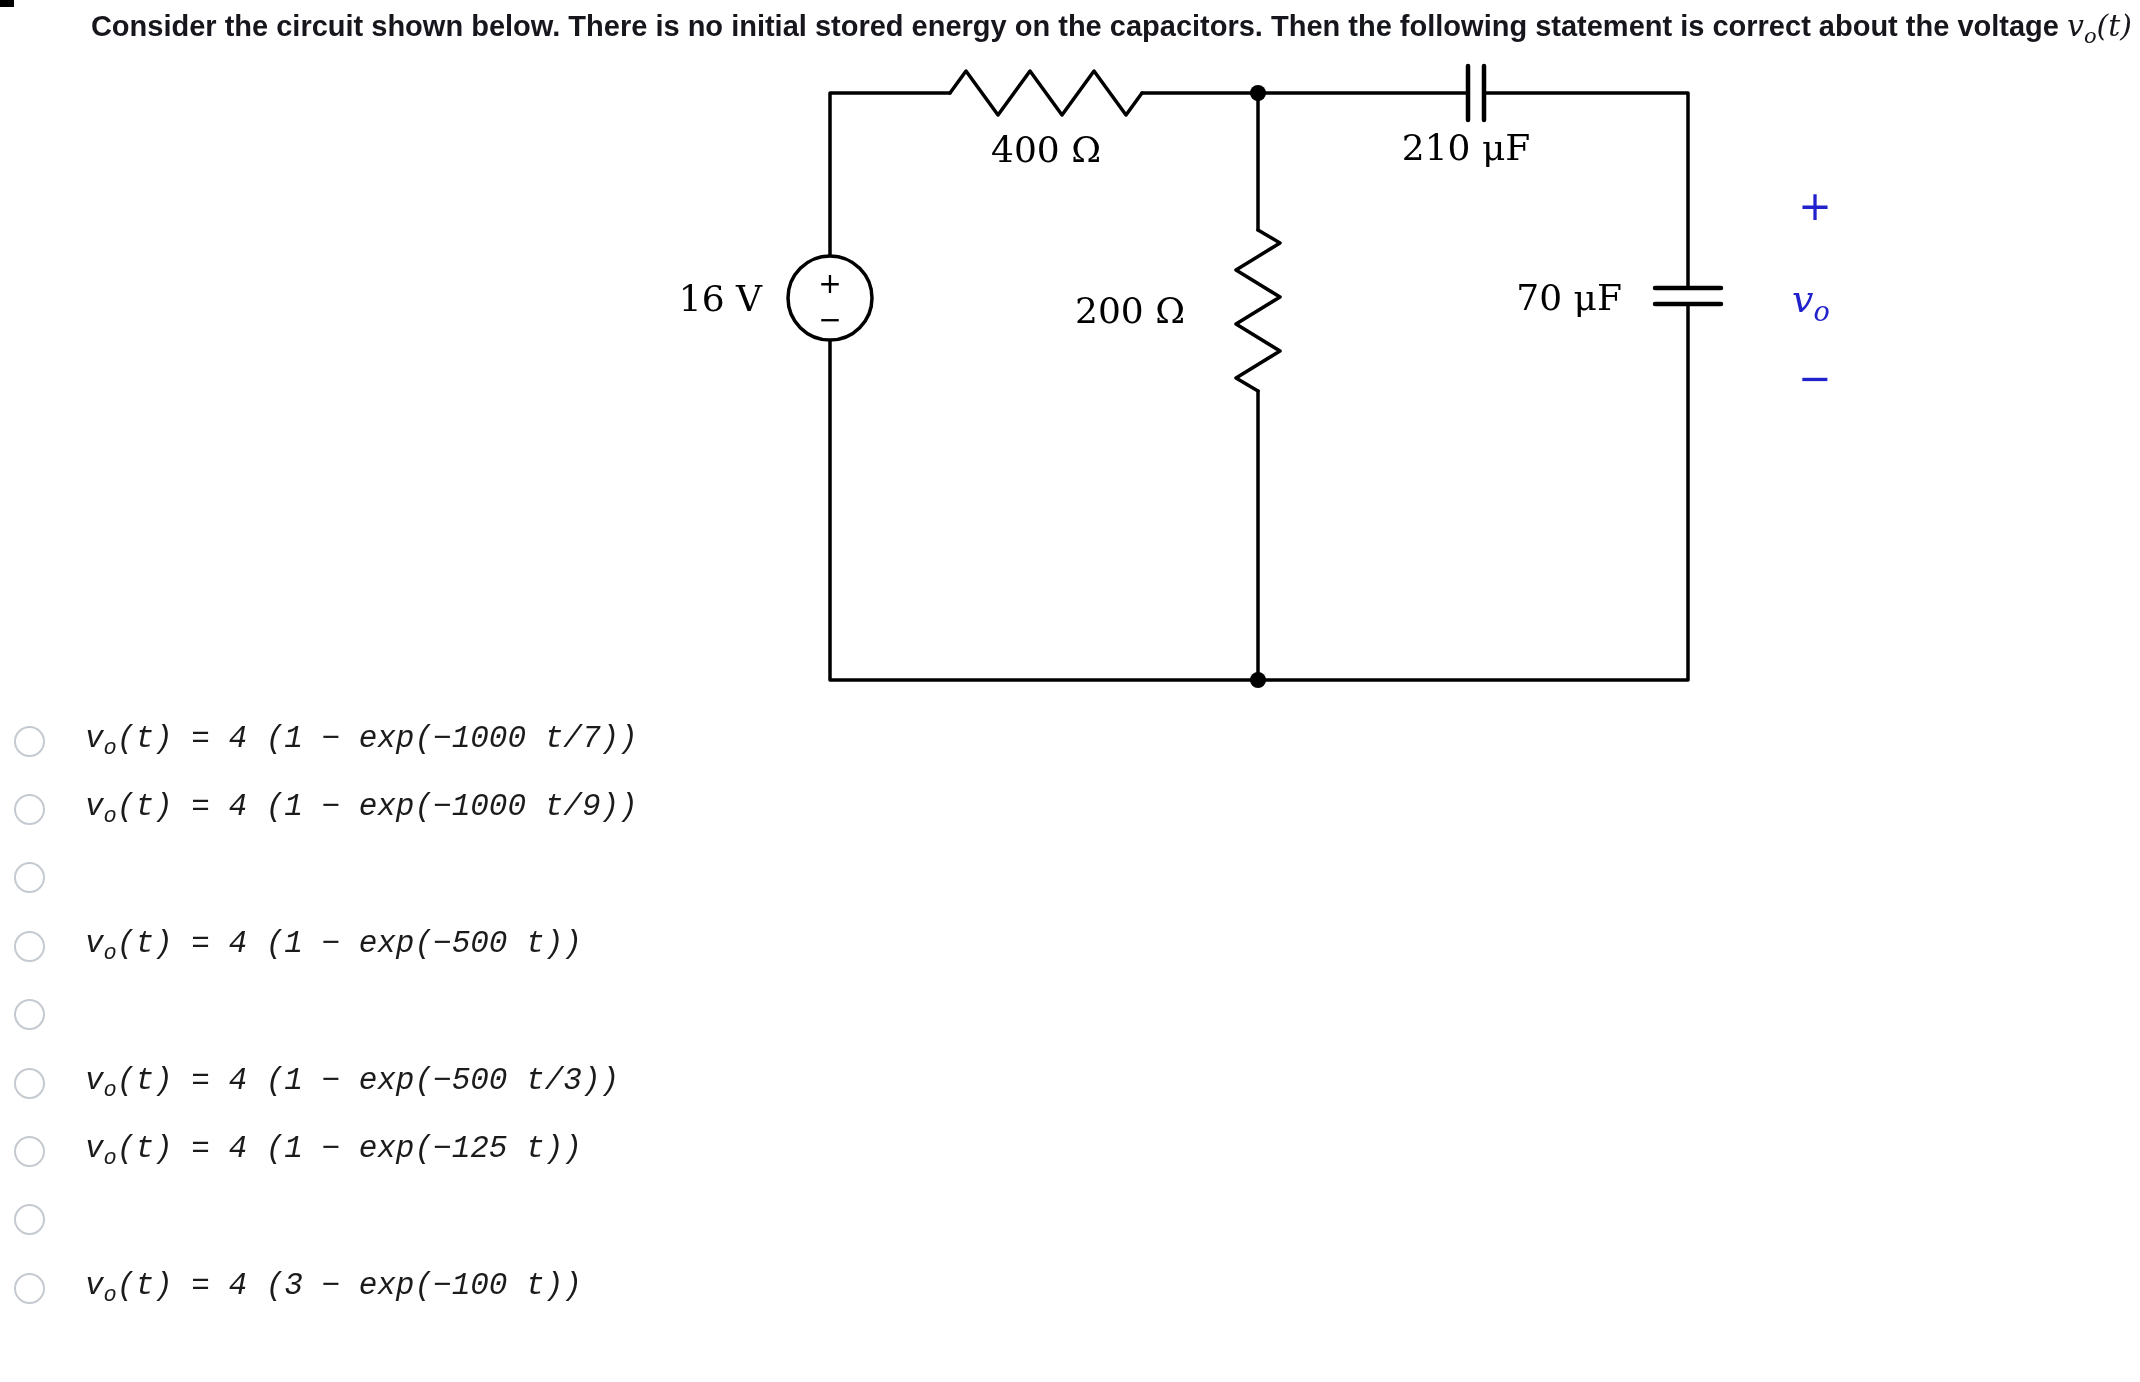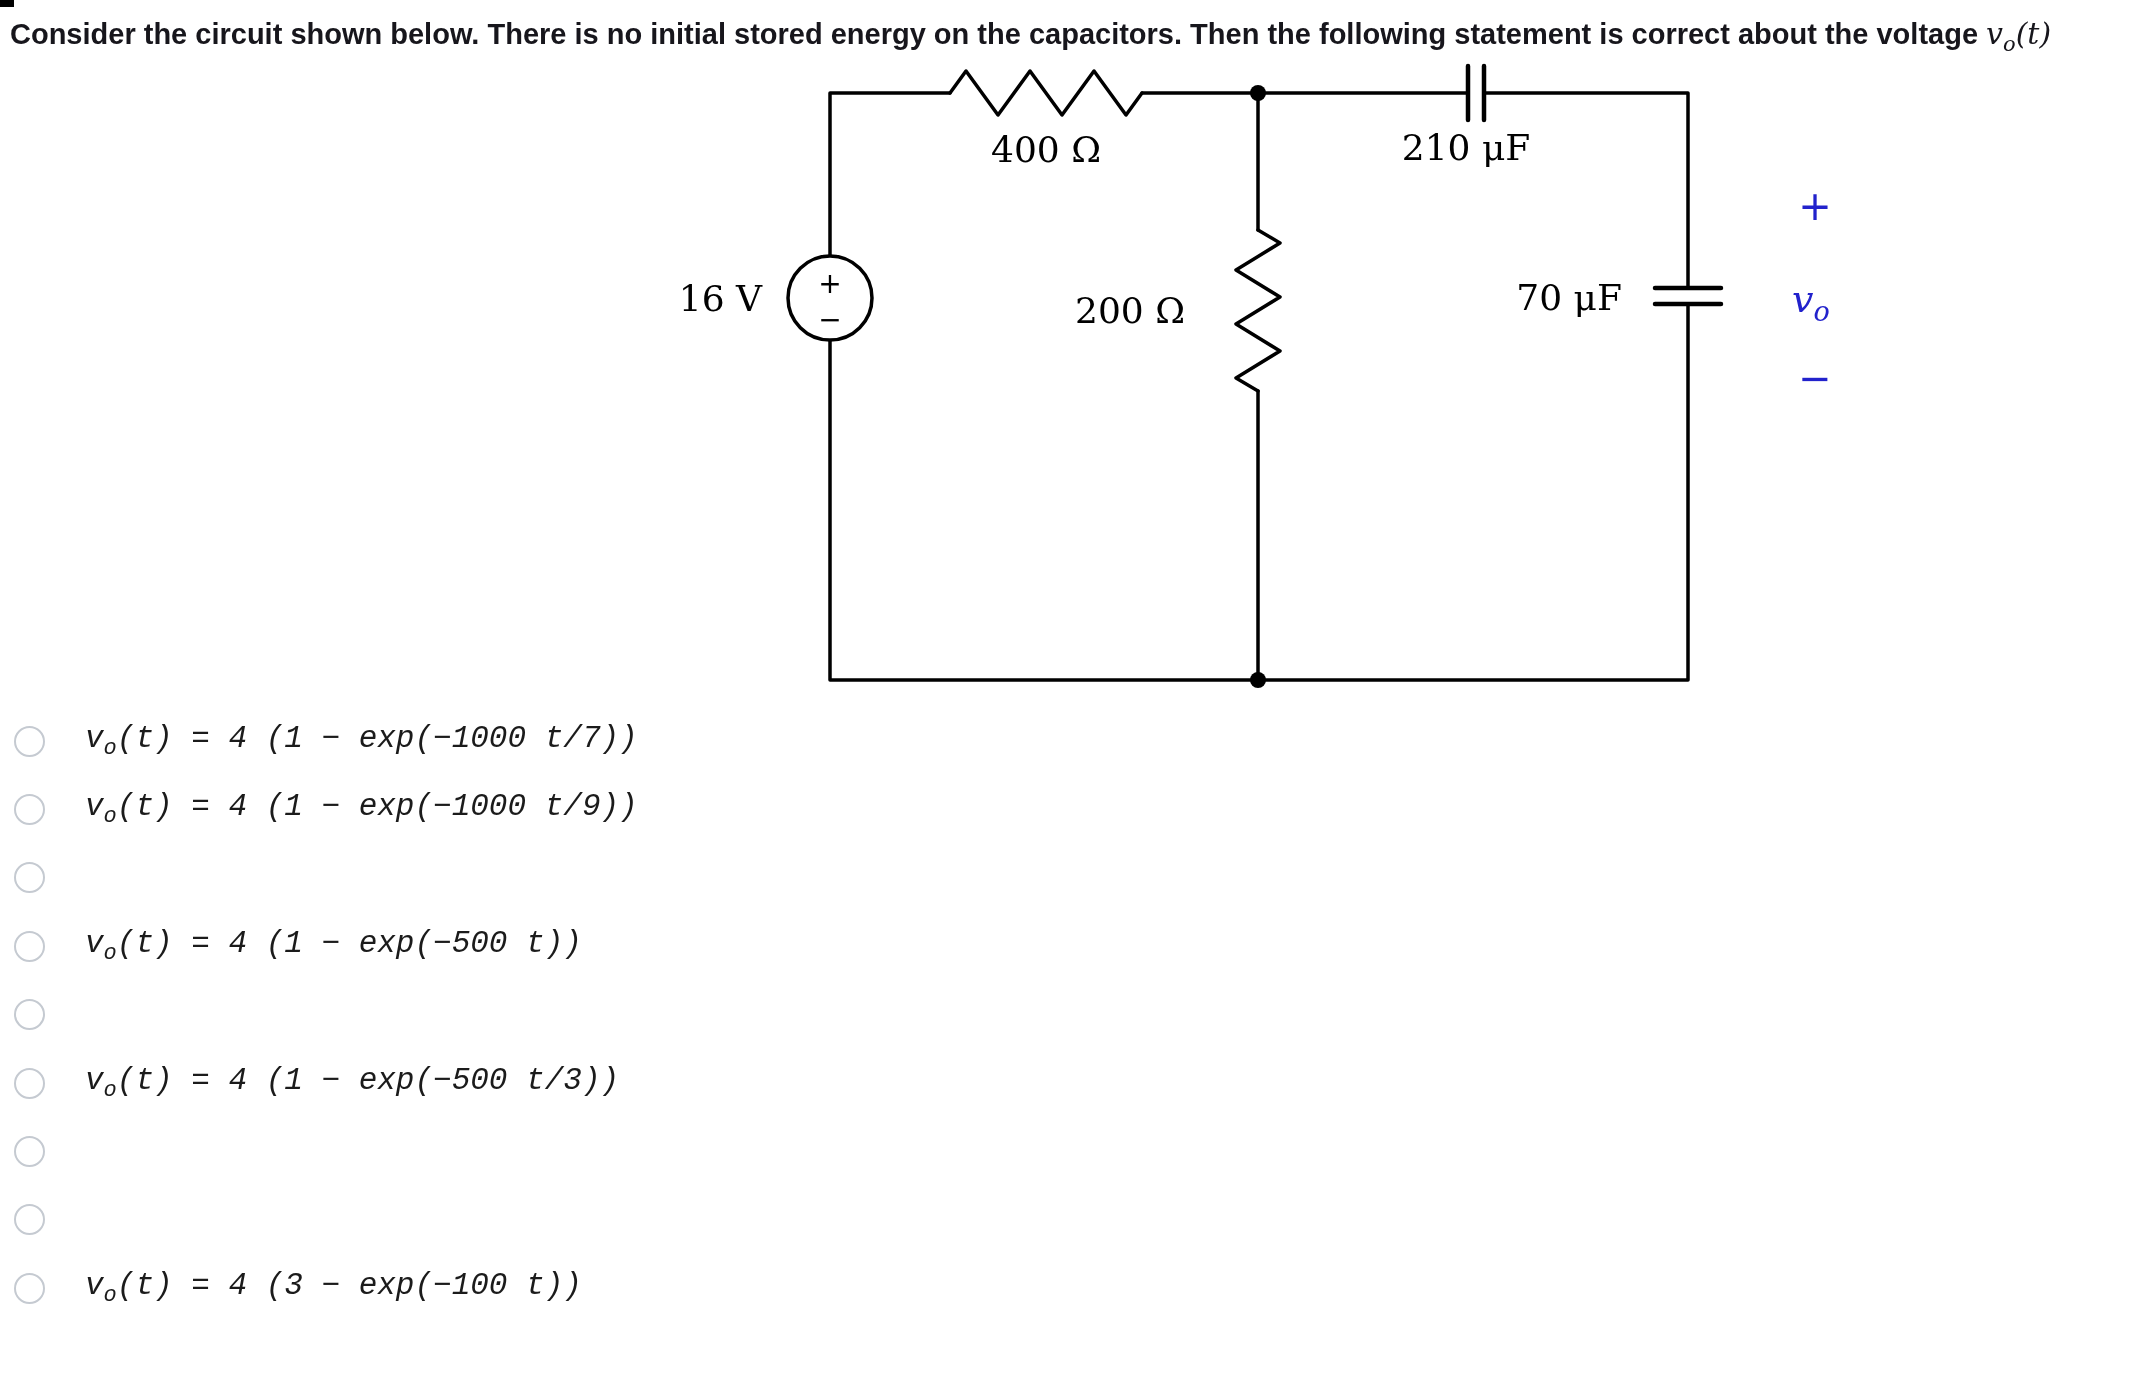--- a/index.html
+++ b/index.html
@@ -15,25 +15,26 @@
 
   .corner-mark {
     position: absolute;
     left: 0; top: 0;
     width: 14px; height: 7px;
     background: #000000;
   }
 
   .question {
     position: absolute;
-    left: 10px; top: 14px; right: 8px;
+    left: 10px; top: 6px; right: 8px;
     font-size: 29px;
     font-weight: 600;
     color: #17161c;
     line-height: 1.3;
+    text-align: right;
   }
   .qmath {
     font-family: "DejaVu Serif", serif;
     font-style: italic;
     font-weight: 500;
     font-size: 30px;
     margin-left: 8px;
     white-space: nowrap;
   }
   .qmath sub { font-size: 21px; font-style: italic; }
@@ -137,20 +138,21 @@
   </div>
       <div class="option-row">
     <span class="radio"></span>
   </div>
       <div class="option-row">
     <span class="radio"></span>
     <span class="option-formula"><span>v</span><sub>o</sub><span>(t) = 4 (1 − exp(−500 t/3))</span></span>
   </div>
       <div class="option-row">
     <span class="radio"></span>
+    <span class="option-formula"><span>v</span><sub>o</sub><span>(t) = 4 (1 − exp(−125 t))</span></span>
   </div>
       <div class="option-row">
     <span class="radio"></span>
   </div>
       <div class="option-row">
     <span class="radio"></span>
     <span class="option-formula"><span>v</span><sub>o</sub><span>(t) = 4 (3 − exp(−100 t))</span></span>
   </div>
     </div>
 

